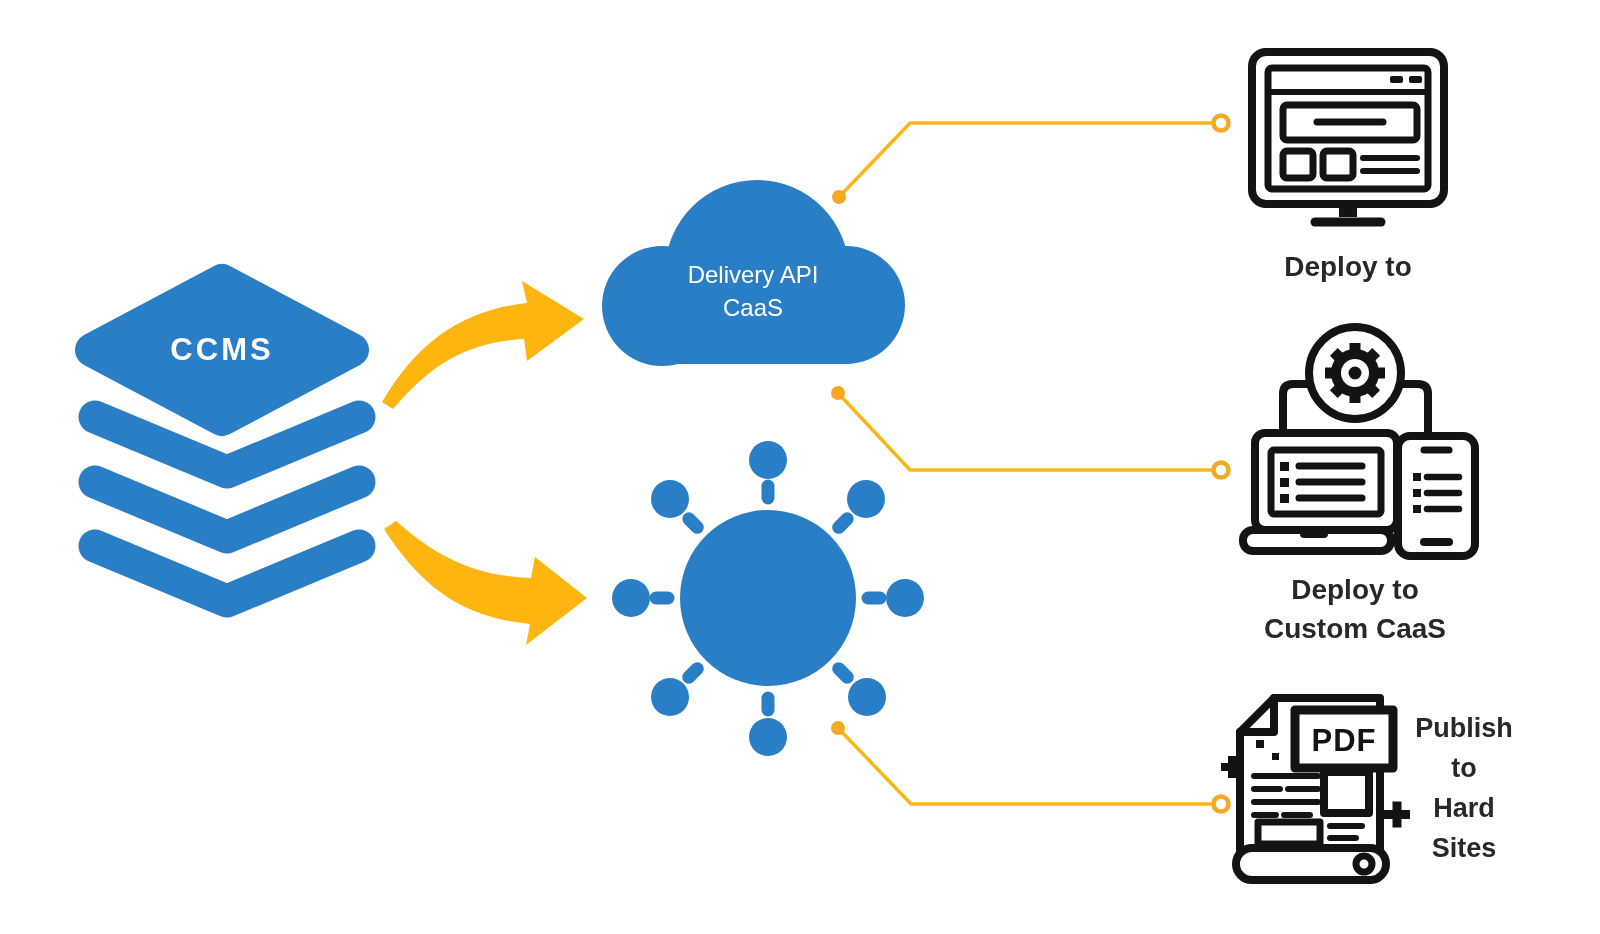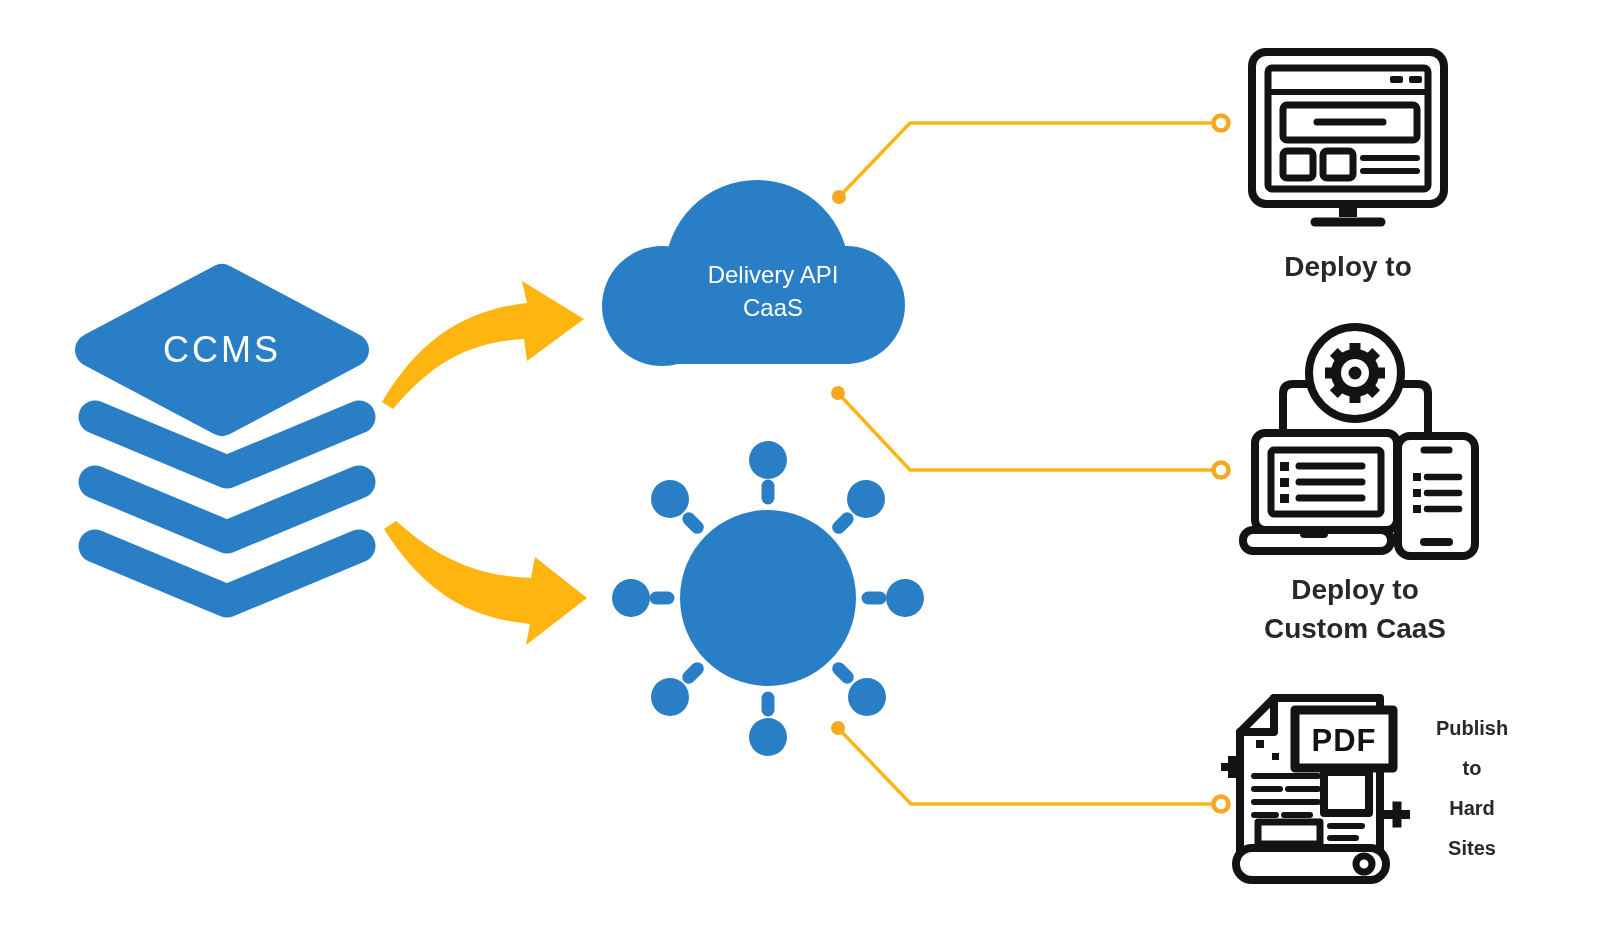--- a/index.html
+++ b/index.html
@@ -2,27 +2,27 @@
 <html><head>
 <meta charset="utf-8">
 <style>
   html,body{margin:0;padding:0;background:#fff;}
   .canvas{position:relative;width:1600px;height:934px;background:#fff;overflow:hidden;
           font-family:"Liberation Sans",sans-serif;}
   svg.layer{position:absolute;left:0;top:0;}
   .lbl{position:absolute;transform:translate(-50%,-50%);text-align:center;
        color:#282828;font-weight:600;white-space:nowrap;}
   .lbl.white{color:#ffffff;}
-  .ccms{font-size:36px;letter-spacing:3px;font-weight:400;}
+  .ccms{font-size:31px;letter-spacing:3px;font-weight:700;}
   .cloudlbl{font-size:24px;line-height:33px;font-weight:500;}
   .hublbl{font-size:21px;line-height:29px;font-weight:500;}
   .apilbl{font-size:29px;line-height:35px;}
   .outlbl{font-size:28px;line-height:37px;}
   .appslbl{font-size:28px;line-height:39px;}
-  .assetlbl{font-size:20px;line-height:40px;margin-left:8px;}
+  .assetlbl{font-size:27px;line-height:40px;}
   
   .blue{fill:#2A7EC6;}
   .bluestroke{stroke:#2A7EC6;}
   .arrow{fill:#FEB510;}
   .oline{stroke:#FBB616;fill:none;stroke-width:3.5;}
   .odot{fill:#F7A823;}
   .oring{fill:#ffffff;stroke:#F7A823;stroke-width:4.5;}
   .ink{stroke:#131313;fill:none;stroke-linecap:round;stroke-linejoin:round;}
   .inkfill{fill:#131313;stroke:none;}
   .inkwhite{stroke:#131313;fill:#ffffff;stroke-linejoin:round;}
@@ -177,21 +177,21 @@
       <rect class="inkfill" x="1384" y="810" width="26" height="9"></rect>
       <rect class="inkfill" x="1392.5" y="801.5" width="9" height="26"></rect>
     </g>
   </g>
 </svg>
 
 <div class="lbl white ccms" style="left:222px;top:350px;">
   <div>CCMS</div>
 </div>
 
-<div class="lbl white cloudlbl" style="left:753px;top:291px;margin-left:20px;">
+<div class="lbl white cloudlbl" style="left:753px;top:291px;">
   <div>Delivery API</div>
   <div>CaaS</div>
 </div>
 
 
 
 <div class="lbl outlbl" style="left:1348px;top:266px;">
   <div>Deploy to</div>
 </div>
 

